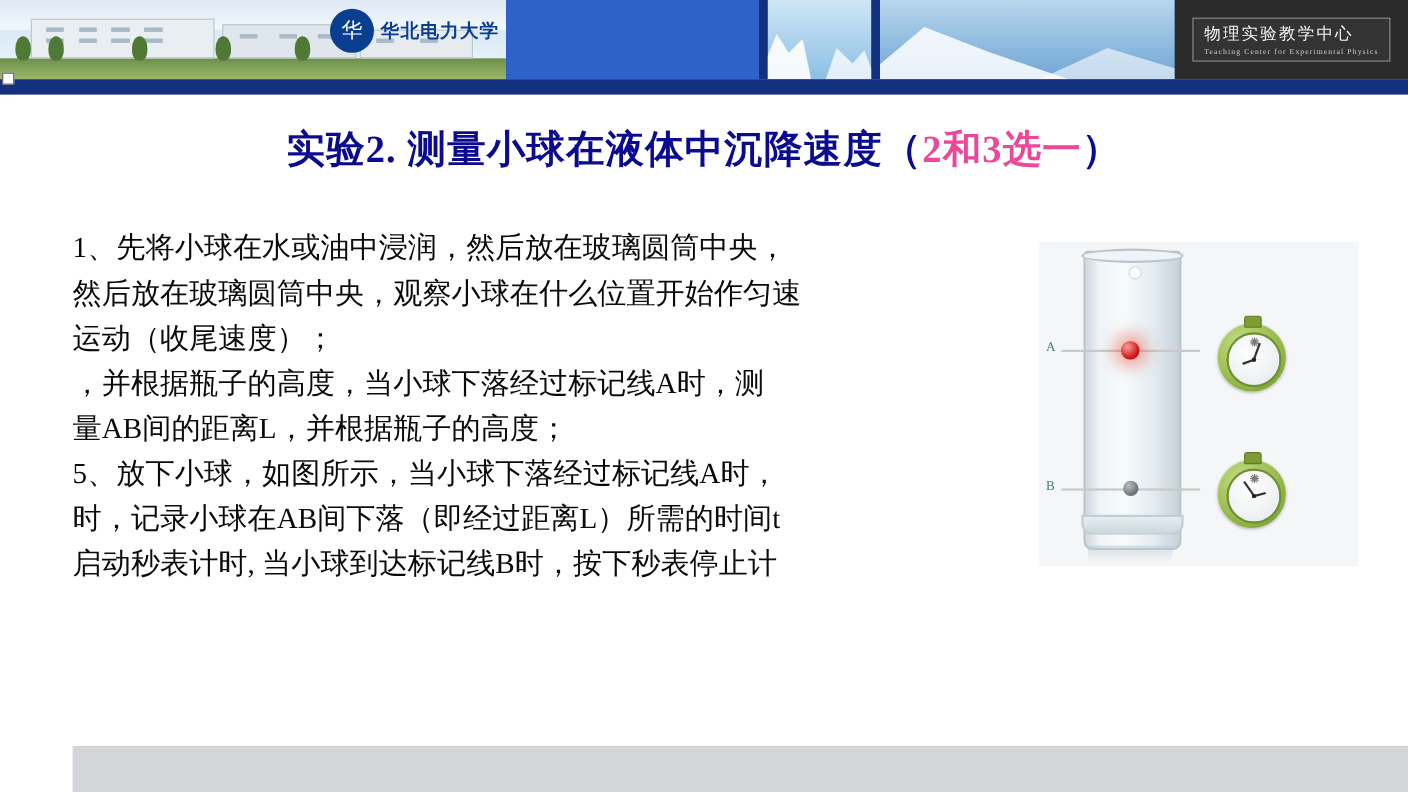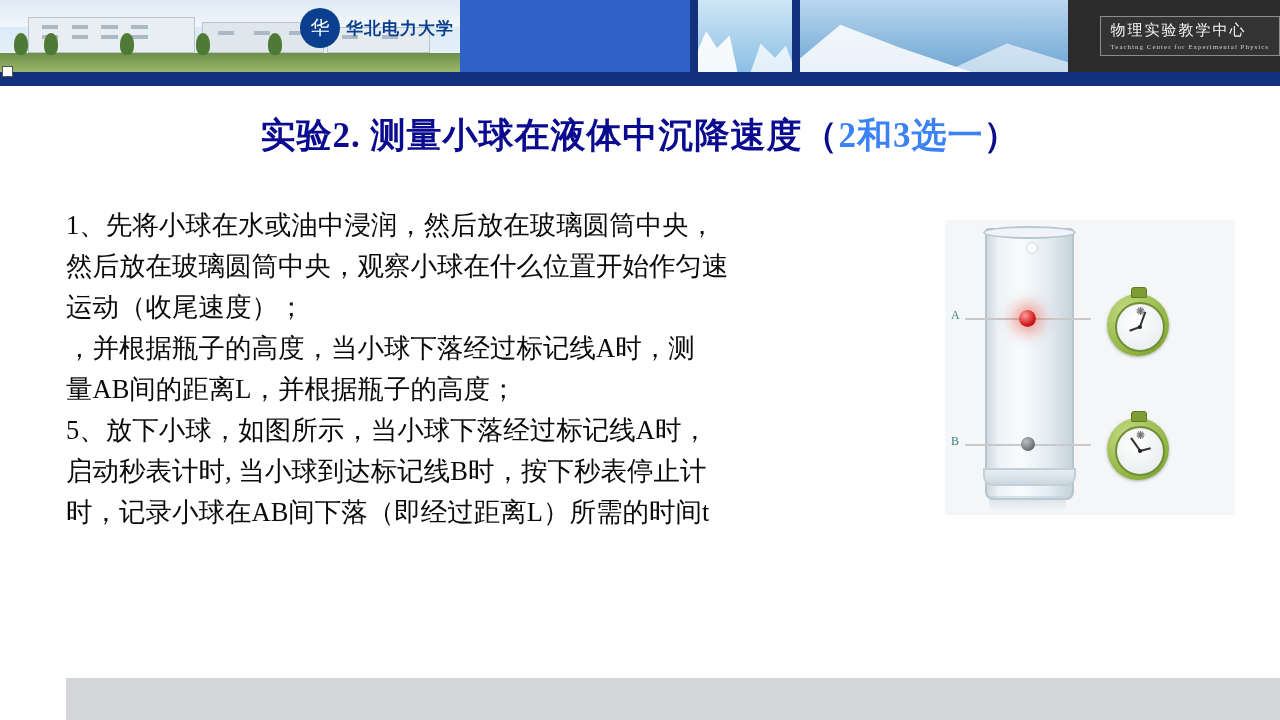--- a/index.html
+++ b/index.html
@@ -23,32 +23,32 @@
              display:flex;align-items:center;justify-content:center;color:#fff;font-size:19px;
              font-family:"Liberation Serif",serif;}
   .logo-txt{color:#0a3f8f;font-size:17px;font-weight:bold;letter-spacing:1px;white-space:nowrap;}
 
   .band-b{width:230px;background:#2f62c8;}
   .band-c{width:8px;background:#14317f;}
   .band-d{flex:1;position:relative;background:linear-gradient(#cfe6f6,#8cbfe4);overflow:hidden;}
   .mount{position:absolute;background:#fff;}
   .band-e{width:8px;background:#14317f;}
   .band-f{width:268px;position:relative;background:linear-gradient(#b9d6ee,#6fa6d4);overflow:hidden;}
-  .band-g{width:212px;position:relative;background:#2b2b2b;display:flex;align-items:flex-end;justify-content:center;flex-direction:column;}
+  .band-g{width:212px;position:relative;background:#2b2b2b;display:flex;align-items:center;justify-content:center;flex-direction:column;}
   .g-title{color:#f3f3f3;font-size:15px;letter-spacing:2px;}
   .g-sub{color:#cfcfcf;font-size:7px;letter-spacing:1px;margin-top:3px;}
   .g-inner{border:1px solid #8d8d8d;padding:4px 10px;background:#333;}
 
   .banner-rule{position:absolute;left:0;top:72px;width:1280px;height:14px;background:#14317f;}
   .tiny-sq{position:absolute;left:2px;top:66px;width:9px;height:9px;background:#fff;border:1px solid #555;}
 
   
   .title{position:absolute;left:0;top:112px;width:1280px;text-align:center;
          font-size:35px;font-weight:bold;color:#0b0b8f;letter-spacing:1px;white-space:nowrap;}
-  .title .red{color:#3b82f6;}
+  .title .red{color:#ec4899;}
 
   
   .body-text{position:absolute;left:66px;top:205px;width:840px;
              font-size:26.5px;line-height:1.55;color:#0a0a0a;}
   .body-text .ln{white-space:nowrap;}
 
   
   .fig{position:absolute;left:945px;top:220px;width:290px;height:295px;
        background:#f4f6f8;}
   .cyl{position:absolute;left:40px;top:8px;width:85px;height:268px;
@@ -159,22 +159,22 @@
     <span>实验2. 测量小球在液体中沉降速度</span><span>（</span><span class="red">2和3选一</span><span>）</span>
   </div>
 
   <div class="body-text">
     <div class="ln">1、先将小球在水或油中浸润，然后放在玻璃圆筒中央，</div>
     <div class="ln">然后放在玻璃圆筒中央，观察小球在什么位置开始作匀速</div>
     <div class="ln">运动（收尾速度）；</div>
     <div class="ln">，并根据瓶子的高度，当小球下落经过标记线A时，测</div>
     <div class="ln">量AB间的距离L，并根据瓶子的高度；</div>
     <div class="ln">5、放下小球，如图所示，当小球下落经过标记线A时，</div>
+    <div class="ln">时，记录小球在AB间下落（即经过距离L）所需的时间t</div>
     <div class="ln">启动秒表计时, 当小球到达标记线B时，按下秒表停止计</div>
-    <div class="ln">时，记录小球在AB间下落（即经过距离L）所需的时间t</div>
   </div>
 
   <div class="fig">
     <div class="cyl"></div>
     <div class="cyl-rim"></div>
     <div class="cyl-bot"></div>
     <div class="cyl-refl"></div>
     <div class="bubble"></div>
 
     <div class="lineA"></div>

